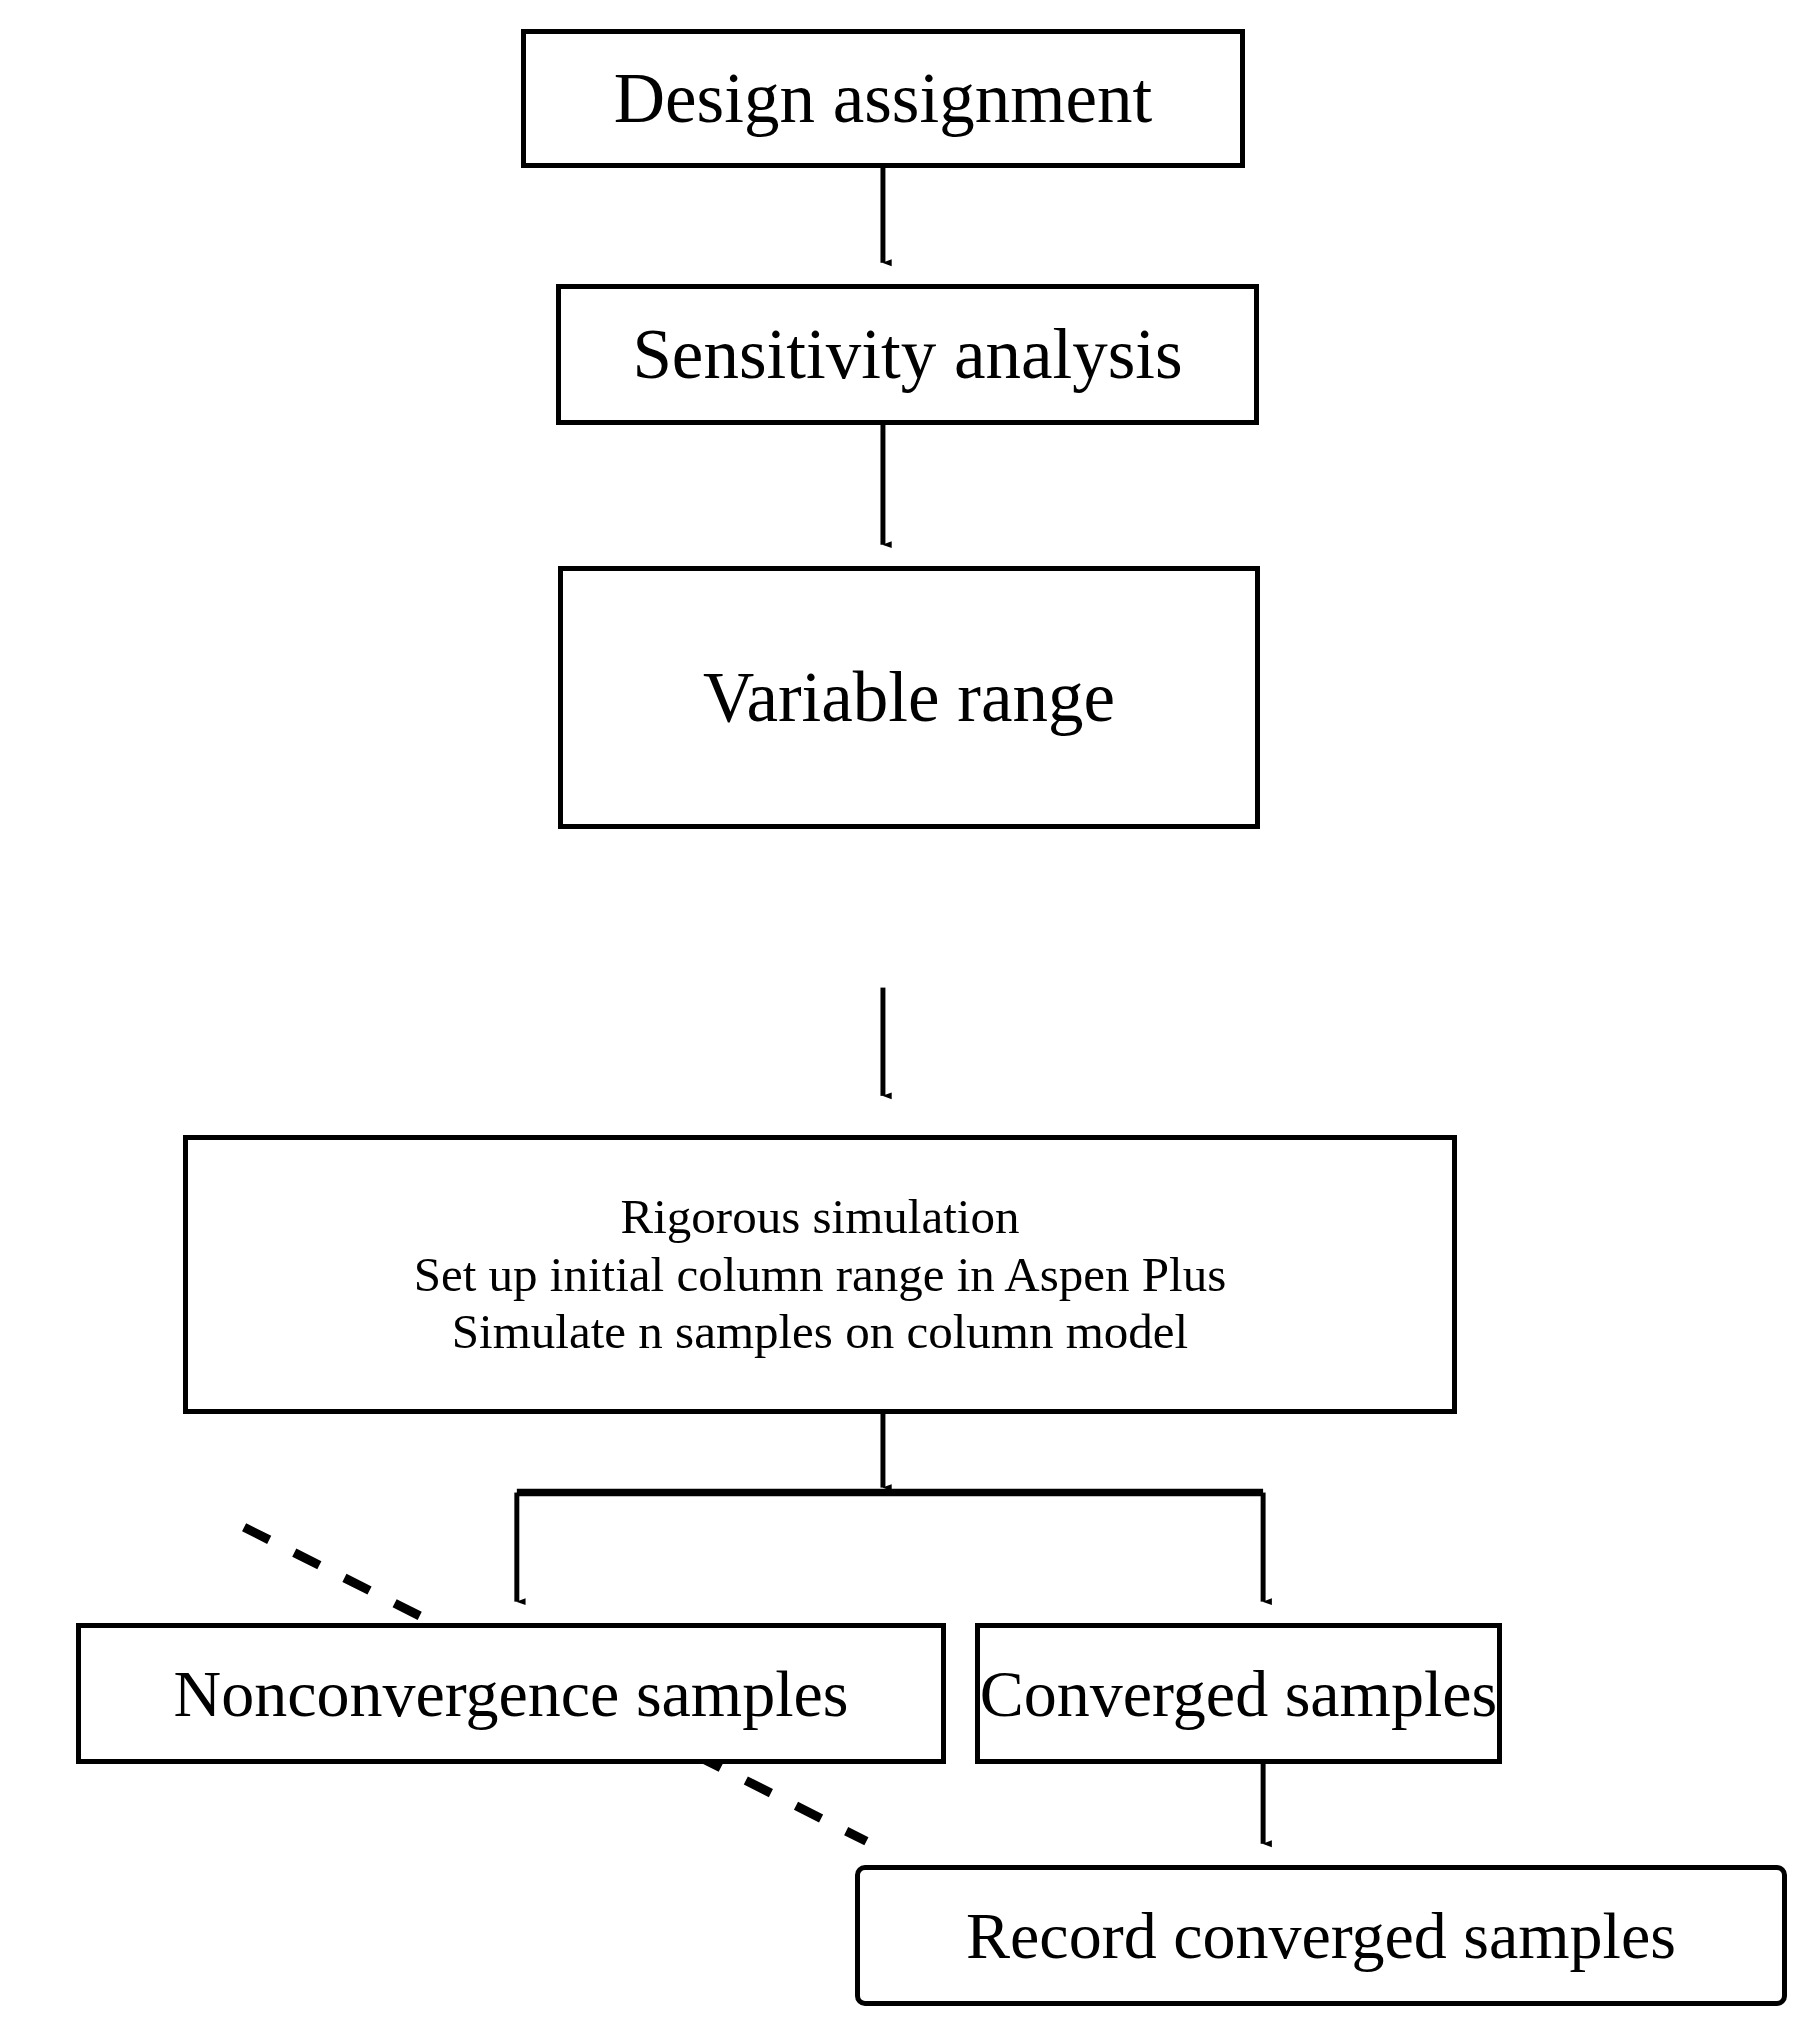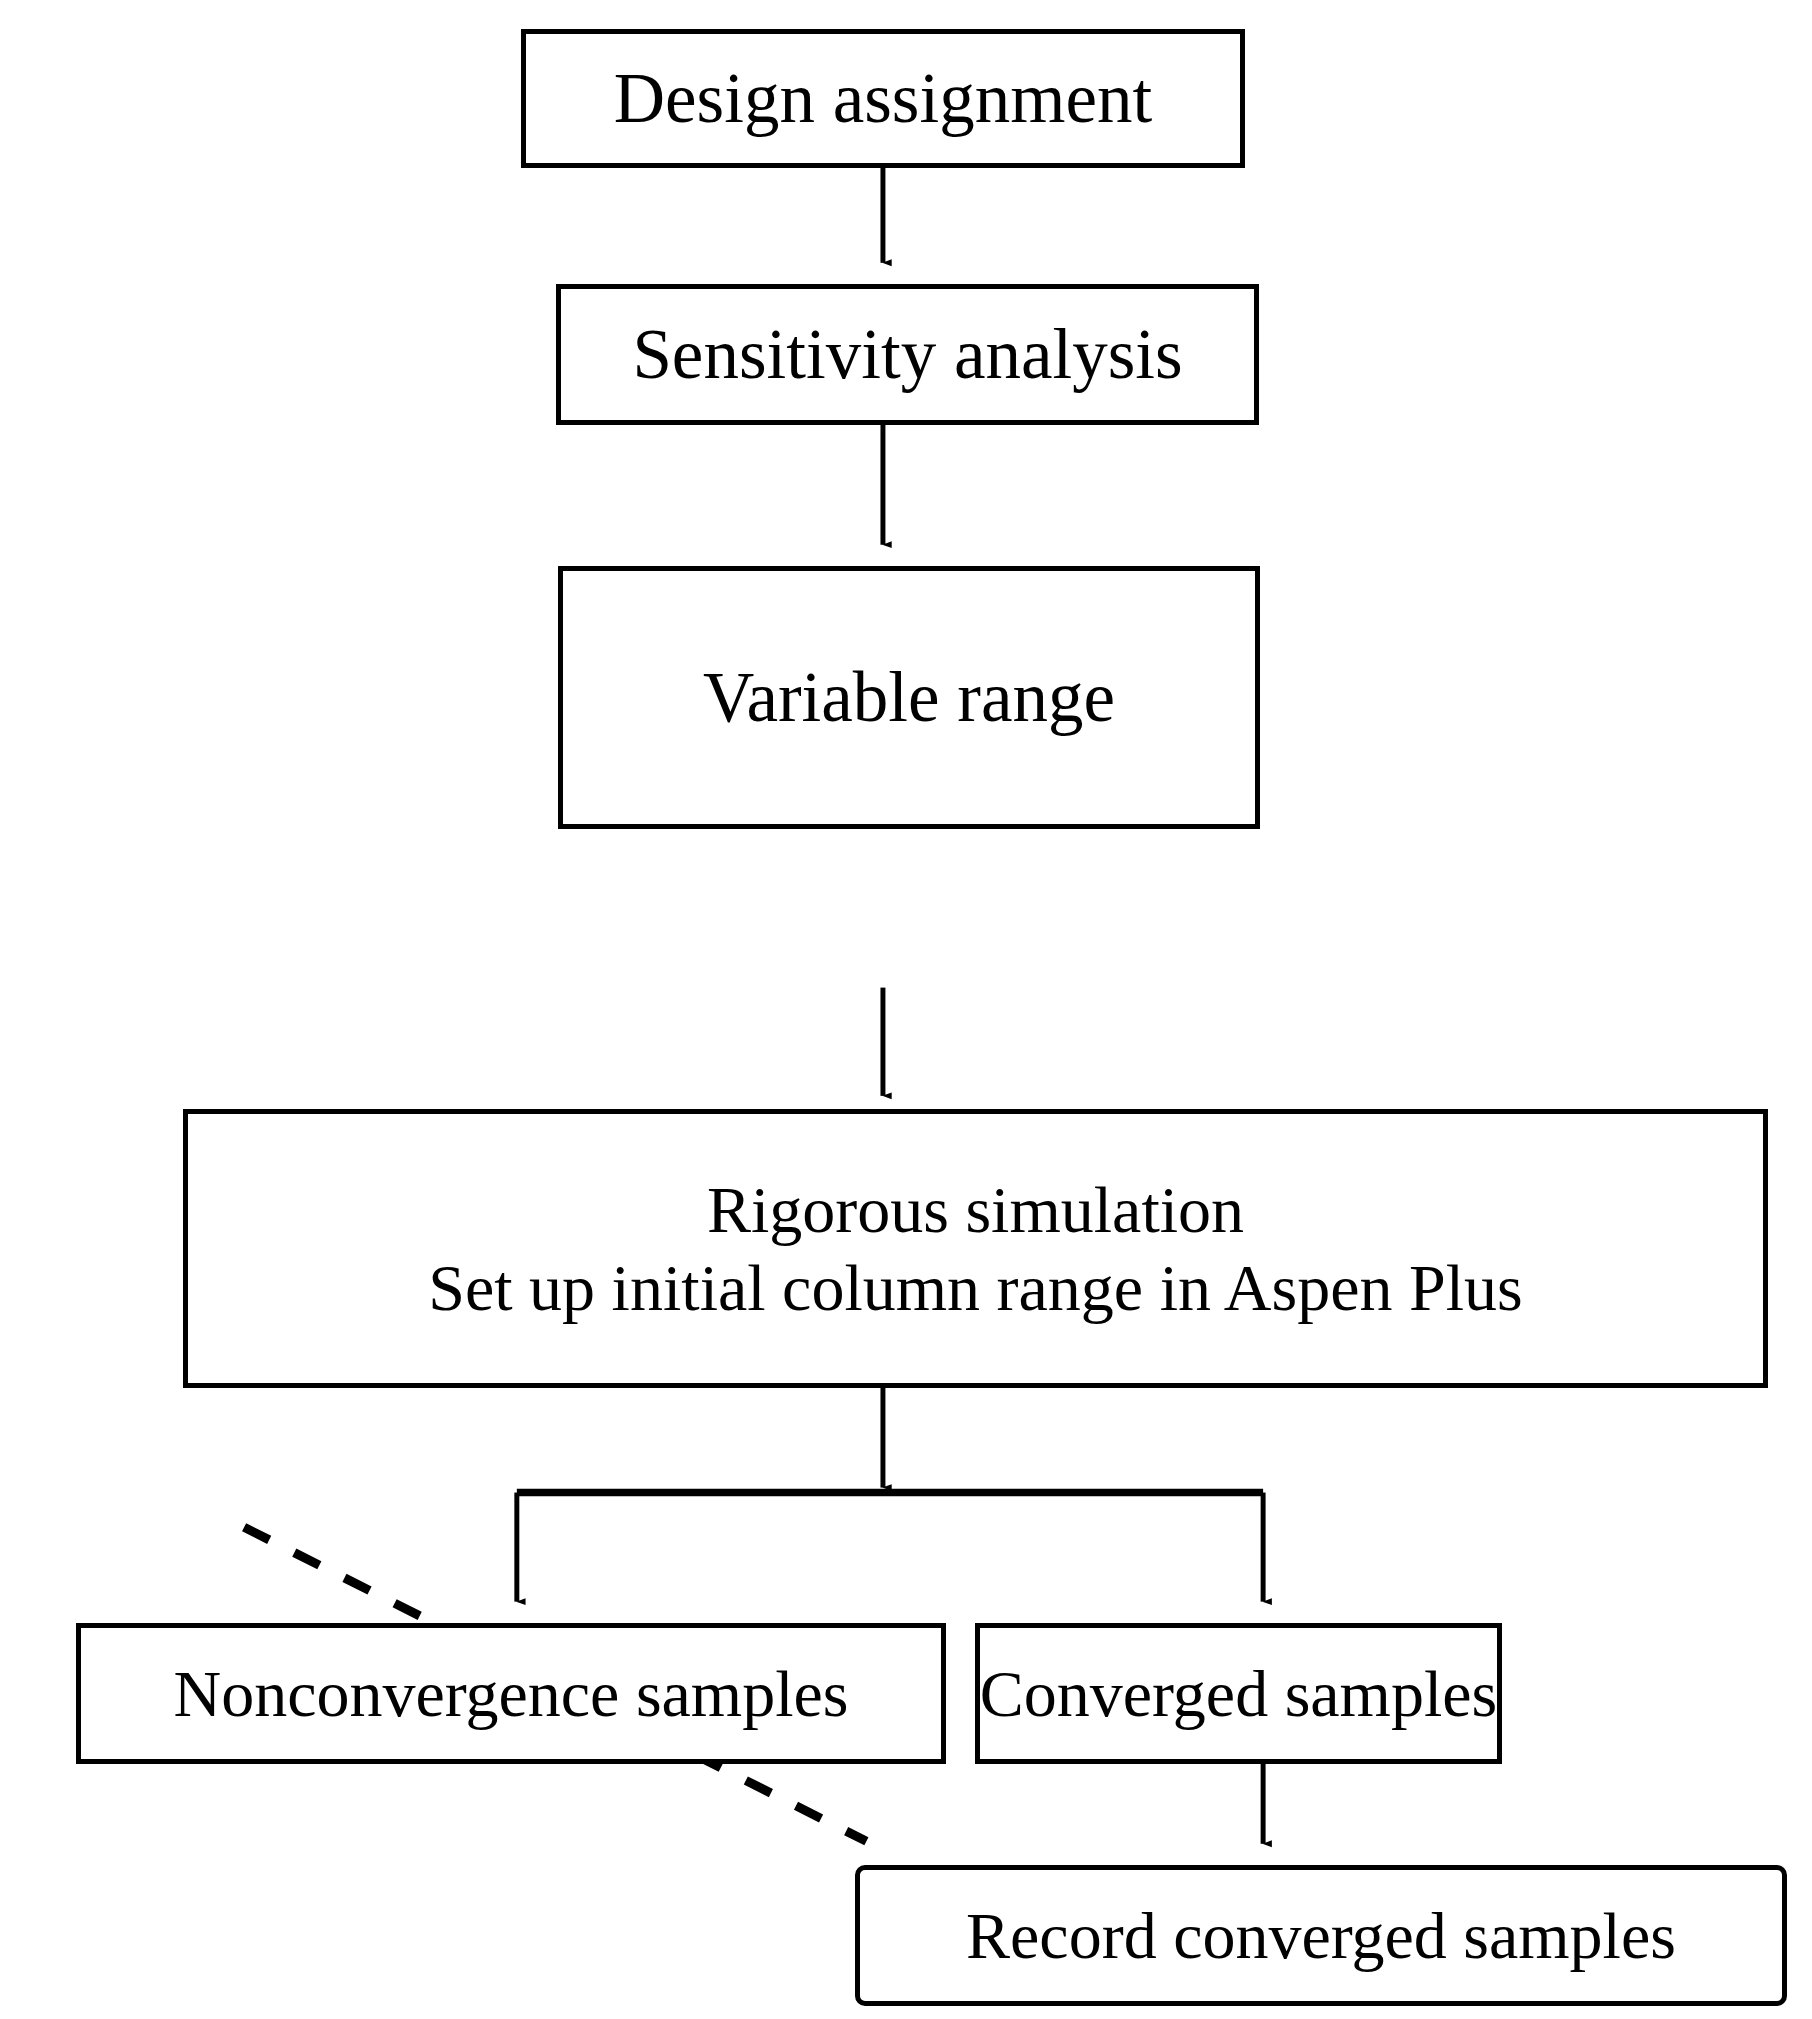--- a/index.html
+++ b/index.html
@@ -44,22 +44,22 @@
   }
   #node-variable-range {
     left: 558px;  top: 555px;  width: 702px;  height: 263px;
     font-size: 71px;
   }
   #node-data-sampling {
     left: 29px;   top: 774px;  width: 1748px; height: 213px;
     font-size: 66px;
   }
   #node-rigorous-simulation {
-    left: 183px;  top: 1098px; width: 1585px; height: 279px;
-    font-size: 66px;
+    left: 183px;  top: 1124px; width: 1274px; height: 279px;
+    font-size: 49px;
   }
   #node-nonconvergence-samples {
     left: 76px;   top: 1612px; width: 870px; height: 141px;
     font-size: 66px;
   }
   #node-converged-samples {
     left: 975px; top: 1612px; width: 527px;  height: 141px;
     font-size: 66px;
   }
   #node-record-converged-samples {
@@ -138,20 +138,21 @@
   </div>
 
   <div class="node" id="node-variable-range">
     <span class="line">Variable range</span>
   </div>
 
 
   <div class="node" id="node-rigorous-simulation">
     <span class="line">Rigorous simulation</span>
     <span class="line">Set up initial column range in Aspen Plus</span>
+    <span class="line">Simulate n samples on column model</span>
   </div>
 
   <div class="node" id="node-nonconvergence-samples">
     <span class="line">Nonconvergence samples</span>
   </div>
 
   <div class="node" id="node-converged-samples">
     <span class="line">Converged samples</span>
   </div>
 

